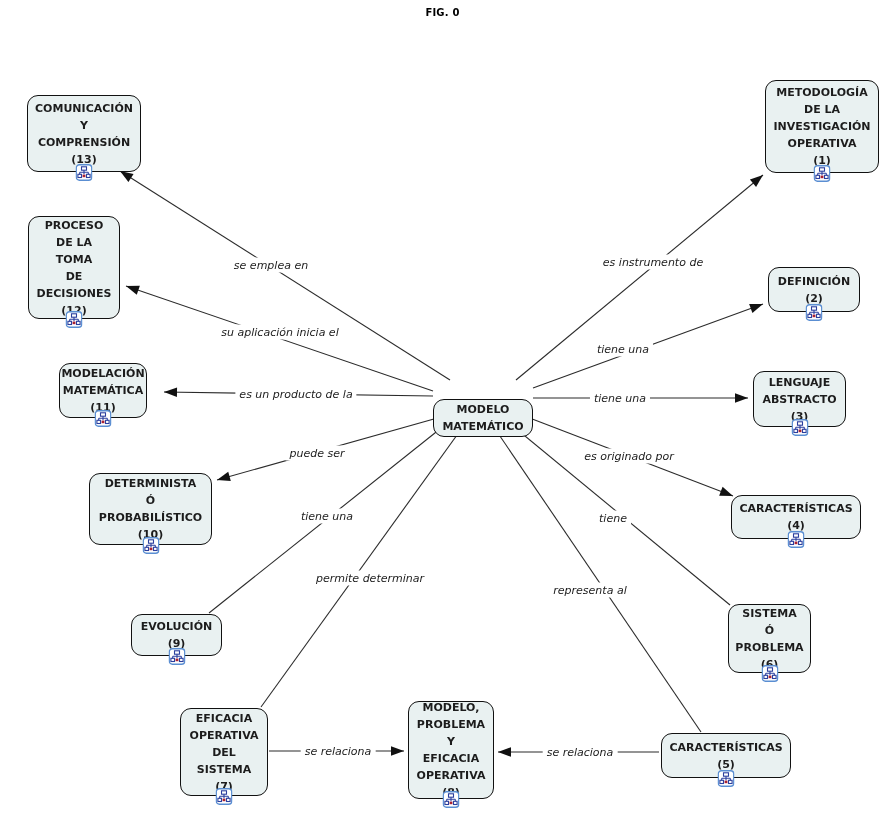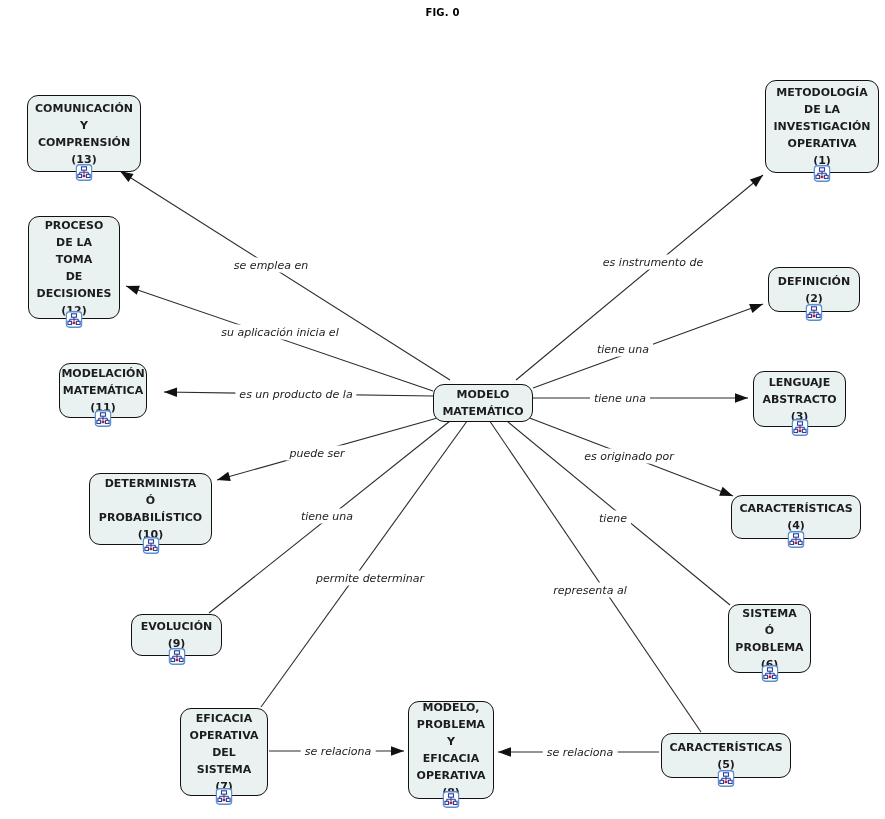--- a/index.html
+++ b/index.html
@@ -80,21 +80,21 @@
       <div class="edge-label" style="left: 653px; top: 262px;">es instrumento de</div>
       <div class="edge-label" style="left: 623px; top: 349px;">tiene una</div>
       <div class="edge-label" style="left: 620px; top: 398px;">tiene una</div>
       <div class="edge-label" style="left: 629px; top: 456px;">es originado por</div>
       <div class="edge-label" style="left: 613px; top: 518px;">tiene</div>
       <div class="edge-label" style="left: 590px; top: 590px;">representa al</div>
       <div class="edge-label" style="left: 338px; top: 751px;">se relaciona</div>
       <div class="edge-label" style="left: 580px; top: 752px;">se relaciona</div>
     </div>
   <div id="nodes-layer">
-      <div class="node" style="left: 433px; top: 384px; width: 100px; height: 38px;">
+      <div class="node" style="left: 433px; top: 399px; width: 100px; height: 38px;">
     <div class="node-label">MODELO
 MATEMÁTICO</div>
 
   </div>
       <div class="node" style="left: 3px; top: 95px; width: 114px; height: 77px; margin-left: 24px;">
     <div class="node-label">COMUNICACIÓN
 Y
 COMPRENSIÓN
 (13)</div>
     <div class="node-icon">

